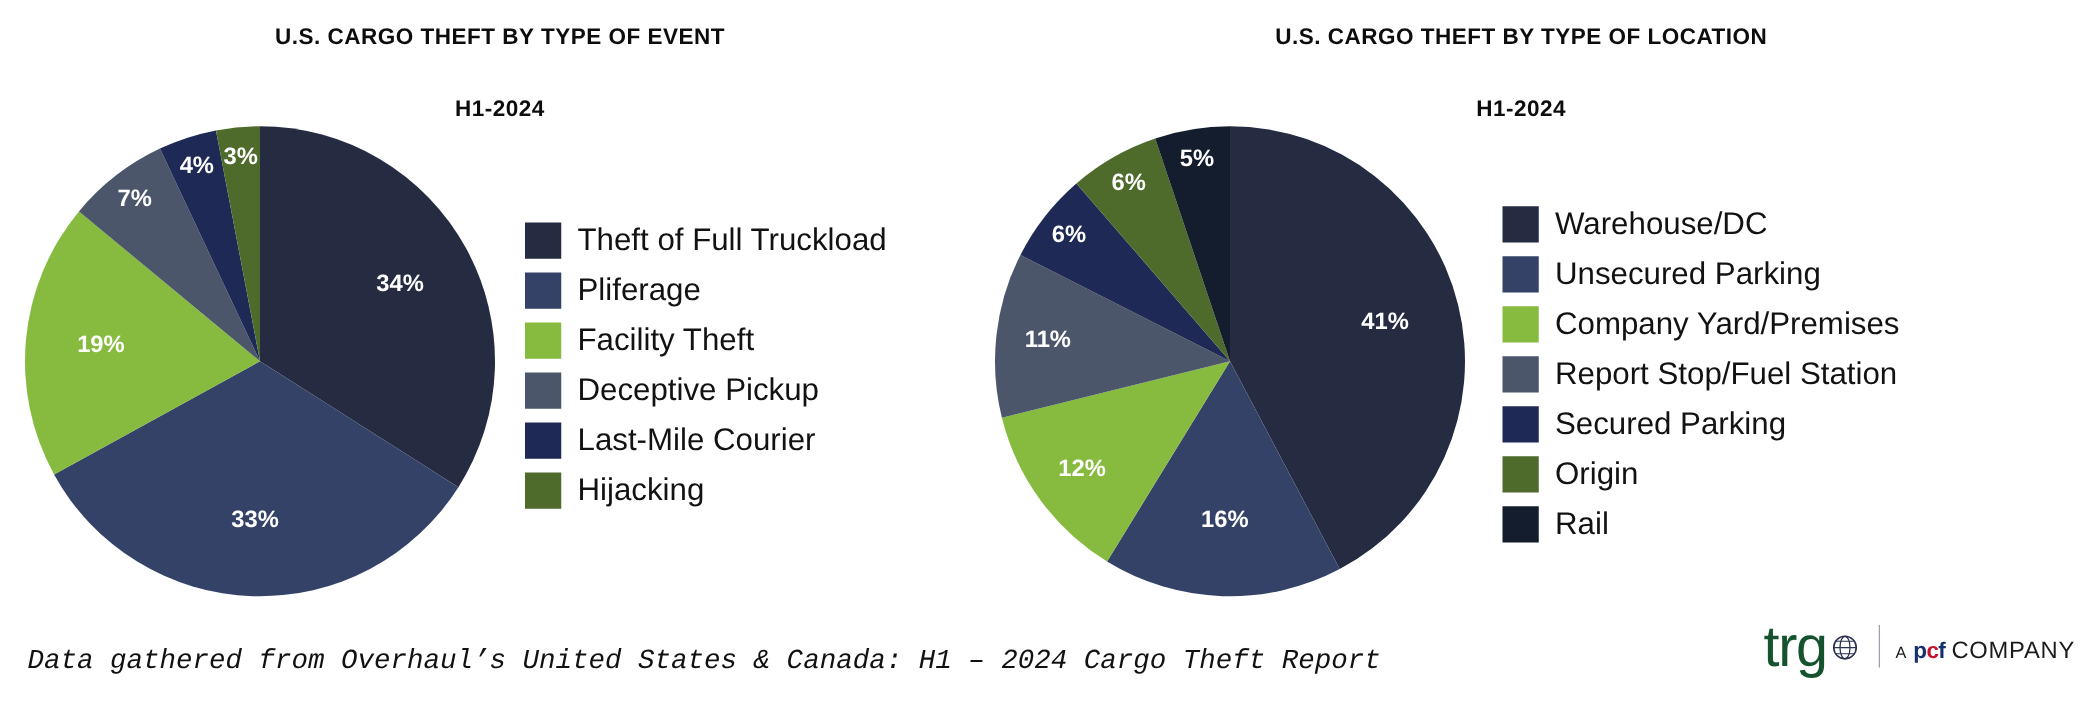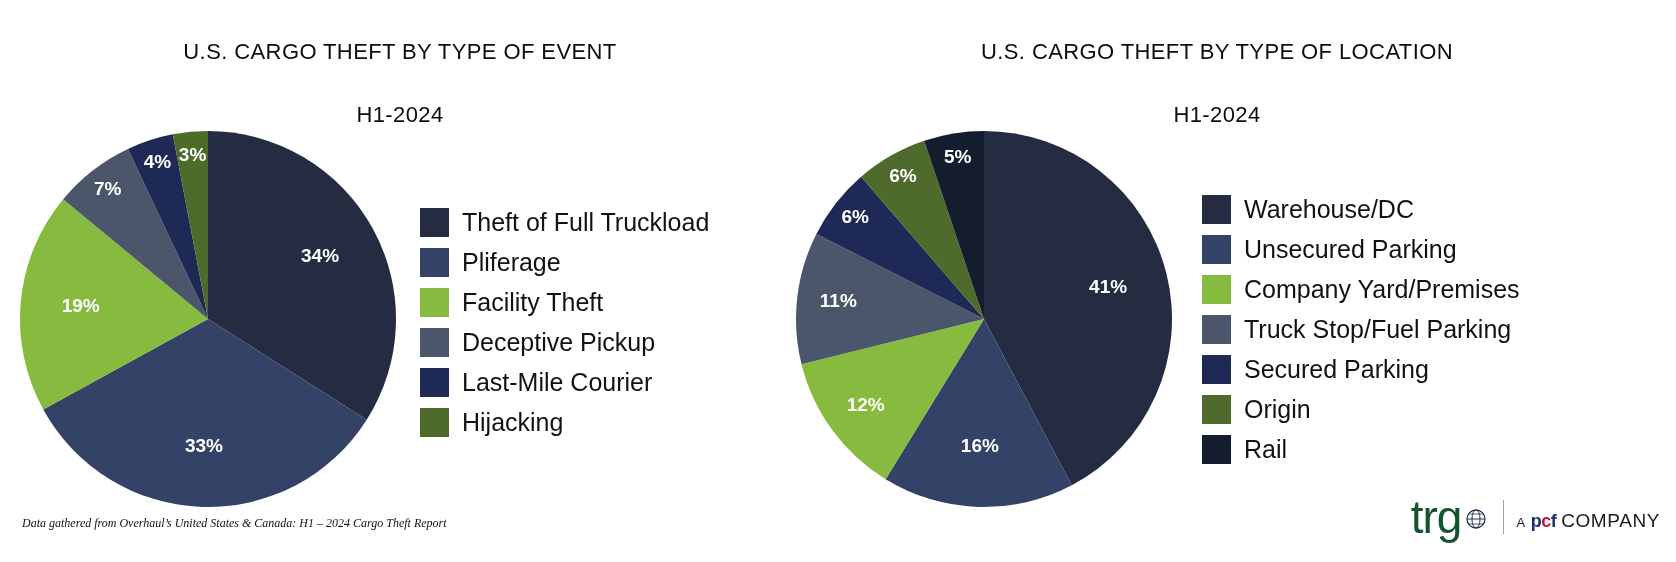--- a/index.html
+++ b/index.html
@@ -20,26 +20,26 @@
     position: absolute;
     top: 0;
     height: 480px;
   }
   .panel-left  { left: 0px;   width: 800px; }
   .panel-right { left: 774px; width: 886px; }
 
   .chart-title {
     text-align: center;
     font-family: "Liberation Sans", sans-serif;
-    font-weight: normal;
-    font-size: 22px;
+    font-weight: bold;
+    font-size: 18px;
     letter-spacing: 0.4px;
     color: #0d0d0d;
     line-height: 1.28;
-    padding-top: 38px;
+    padding-top: 18px;
   }
   .chart-title .line2 { display: block; margin-top: 35px; }
 
   .chart-body {
     position: relative;
     display: flex;
     align-items: center;
   }
   .panel-left .chart-body  { padding-left: 18px; }
   .panel-right .chart-body { padding-left: 20px; }
@@ -79,23 +79,23 @@
     font-size: 25px;
     color: #121212;
     white-space: nowrap;
     line-height: 1;
   }
 
   .footnote {
     position: absolute;
     left: 22px;
     top: 516px;
-    font-family: Liberation Serif, serif;
+    font-family: Liberation Mono, monospace;
     font-style: italic;
-    font-size: 12px;
+    font-size: 22px;
     color: #111111;
     white-space: nowrap;
   }
 
   .logo {
     position: absolute;
     right: 16px;
     top: 478px;
     display: flex;
     align-items: flex-end;
@@ -243,21 +243,21 @@
           <div class="legend-item">
             <span class="legend-swatch" style="background: rgb(51, 66, 102);"></span>
             <span class="legend-label">Unsecured Parking</span>
           </div>
           <div class="legend-item">
             <span class="legend-swatch" style="background: rgb(135, 187, 64);"></span>
             <span class="legend-label">Company Yard/Premises</span>
           </div>
           <div class="legend-item">
             <span class="legend-swatch" style="background: rgb(75, 86, 106);"></span>
-            <span class="legend-label">Truck Stop/Fuel Parking</span>
+            <span class="legend-label">Report Stop/Fuel Station</span>
           </div>
           <div class="legend-item">
             <span class="legend-swatch" style="background: rgb(30, 42, 85);"></span>
             <span class="legend-label">Secured Parking</span>
           </div>
           <div class="legend-item">
             <span class="legend-swatch" style="background: rgb(78, 107, 44);"></span>
             <span class="legend-label">Origin</span>
           </div>
           <div class="legend-item">

